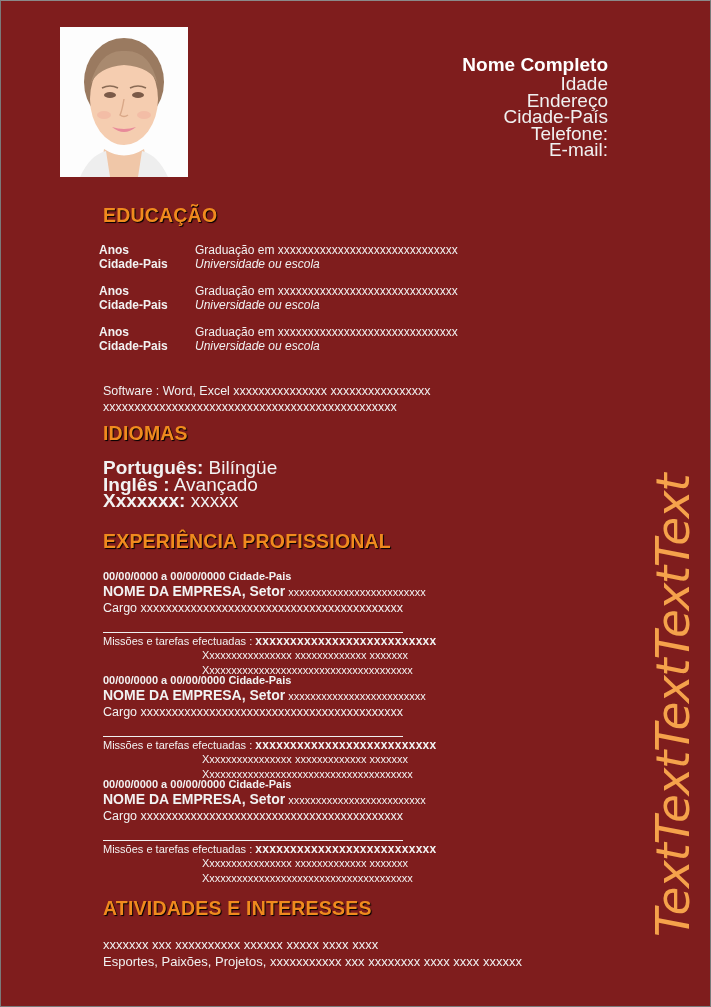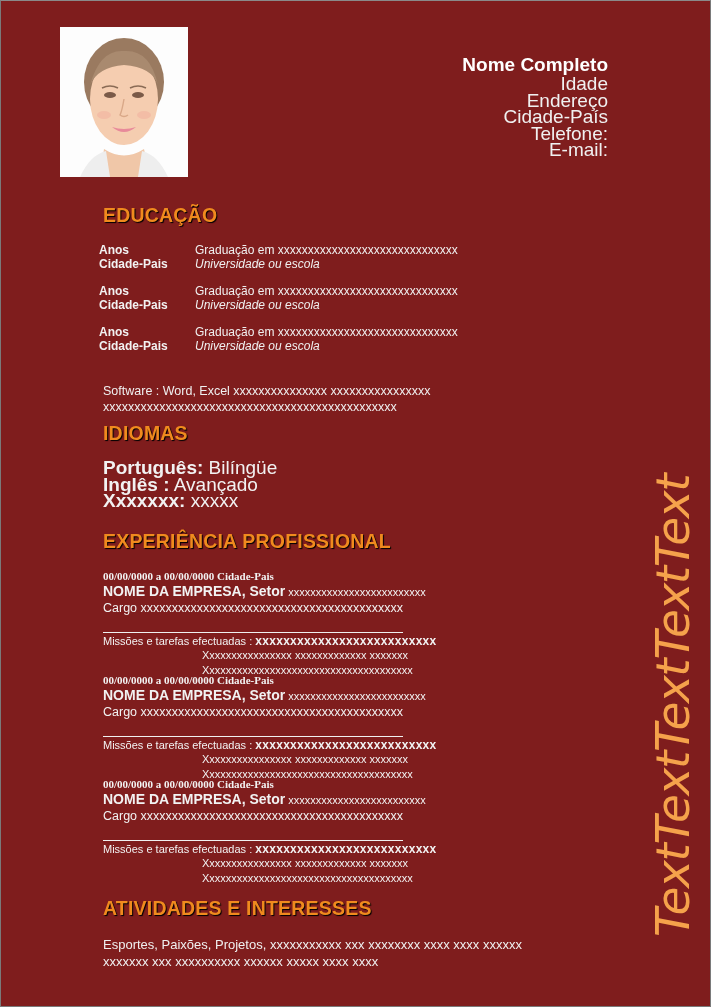--- a/index.html
+++ b/index.html
@@ -55,21 +55,21 @@
     font-size: 12.5px; line-height: 16px; color: #f0f0f0;
   }
   .langs {
     position: absolute; left: 102px; top: 459px;
     font-size: 19px; line-height: 16.5px;
   }
   .langs b { font-weight: bold; }
   .job {
     position: absolute; left: 102px; font-size: 11px;
   }
-  .job .dates { font-weight: bold; font-size: 11px; line-height: 13px; font-family: Liberation Serif, serif; }
+  .job .dates { font-weight: bold; font-size: 11px; line-height: 13px; }
   .job .company { font-size: 14px; line-height: 16px; }
   .job .company b { font-weight: bold; }
   .job .company span { font-size: 11px; }
   .job .cargo {
     font-size: 12.5px; line-height: 16px;
     border-bottom: 1px solid #f0f0f0;
     display: inline-block;
     padding-bottom: 16px;
   }
   .job .tasks { font-size: 11px; line-height: 14px; margin-top: 1px; }
@@ -205,21 +205,21 @@
     <div class="dates">00/00/0000 a 00/00/0000  Cidade-Pais</div>
     <div class="company"><b>NOME DA EMPRESA, Setor</b><span> xxxxxxxxxxxxxxxxxxxxxxxxx</span></div>
     <div class="cargo">Cargo xxxxxxxxxxxxxxxxxxxxxxxxxxxxxxxxxxxxxxxxxx</div>
     <div class="tasks"><span>Missões e tarefas efectuadas : </span><b>xxxxxxxxxxxxxxxxxxxxxxxxxx</b></div>
     <div class="sub">Xxxxxxxxxxxxxxxx xxxxxxxxxxxxx xxxxxxx</div>
     <div class="sub">Xxxxxxxxxxxxxxxxxxxxxxxxxxxxxxxxxxxxxx</div>
   </div>
 
   <div class="section-title" style="top:896px;">ATIVIDADES E INTERESSES</div>
   <div class="activities">
+    <div>xxxxxxx xxx xxxxxxxxxx xxxxxx xxxxx xxxx xxxx</div>
     <div>Esportes, Paixões, Projetos, xxxxxxxxxxx xxx xxxxxxxx xxxx xxxx xxxxxx</div>
-    <div>xxxxxxx xxx xxxxxxxxxx xxxxxx xxxxx xxxx xxxx</div>
   </div>
 
   <div class="vertical-wrap">
     <span>TextTextTextTextText</span>
   </div>
 
 </div>
 
 </body></html>

